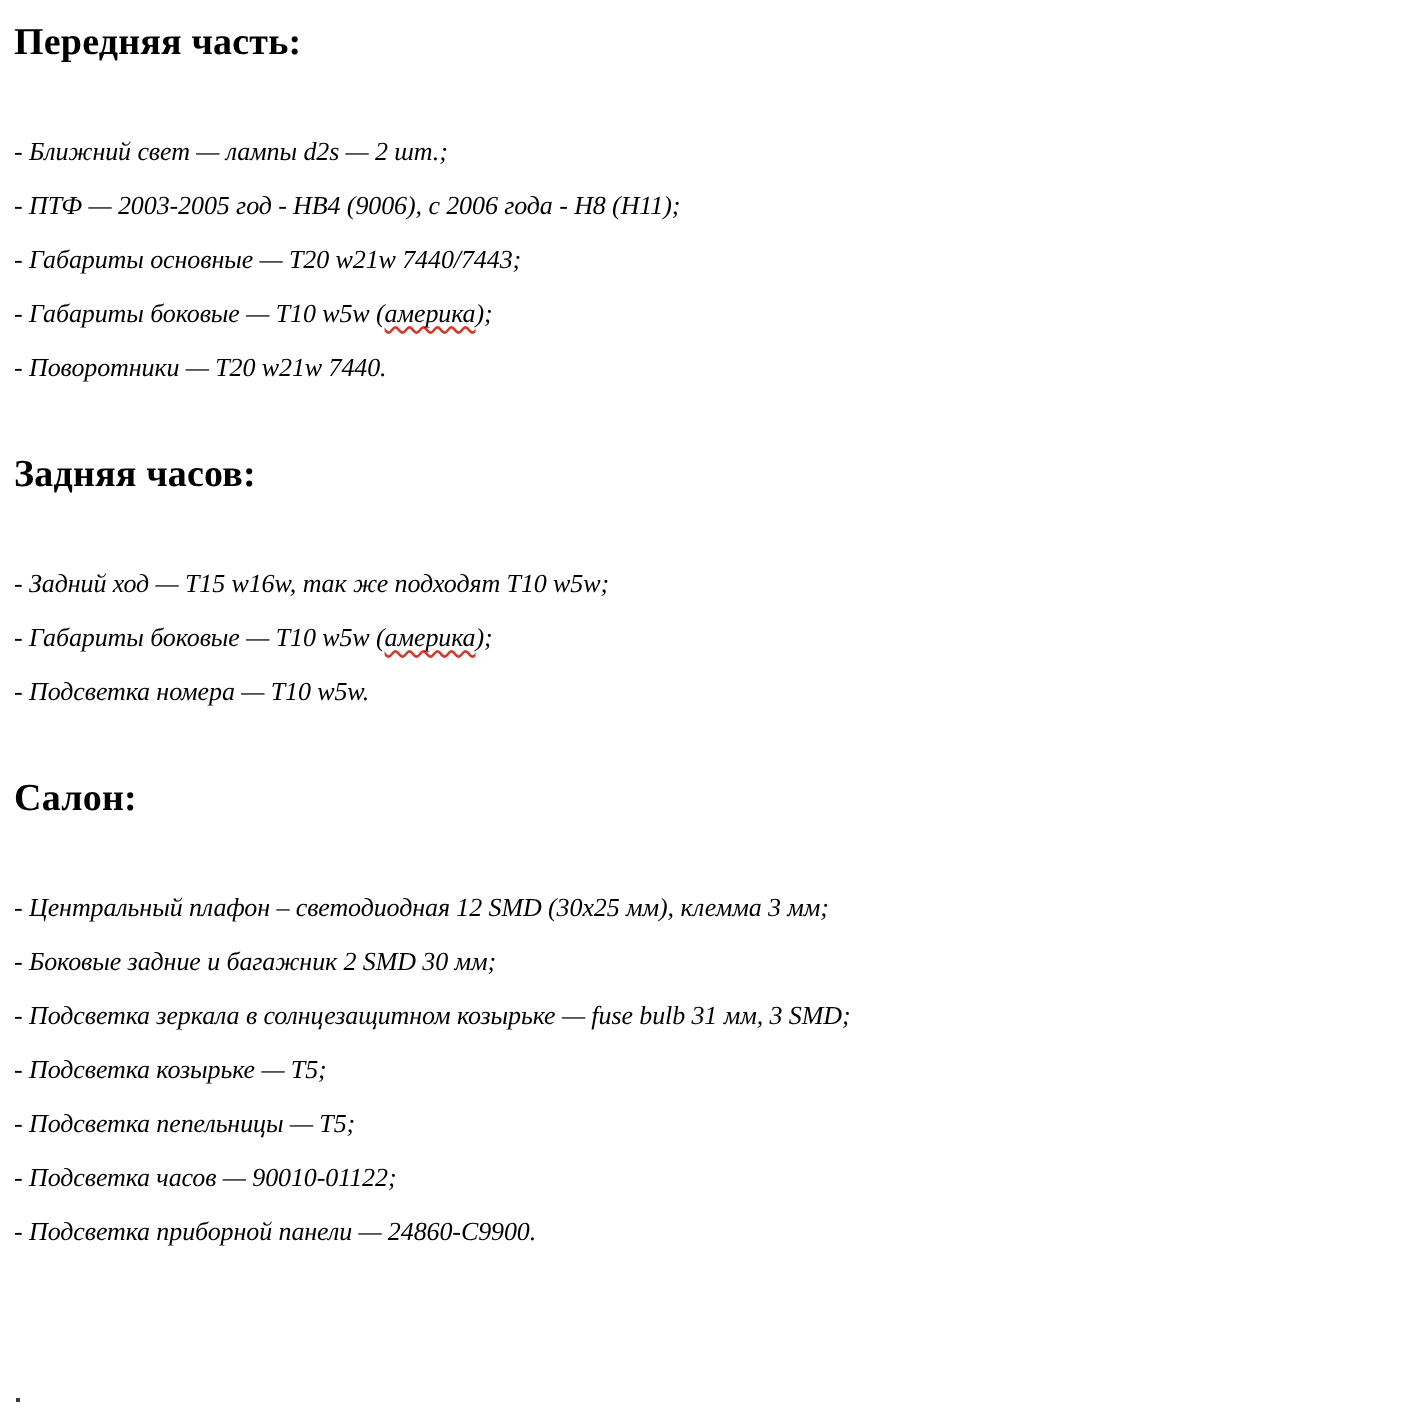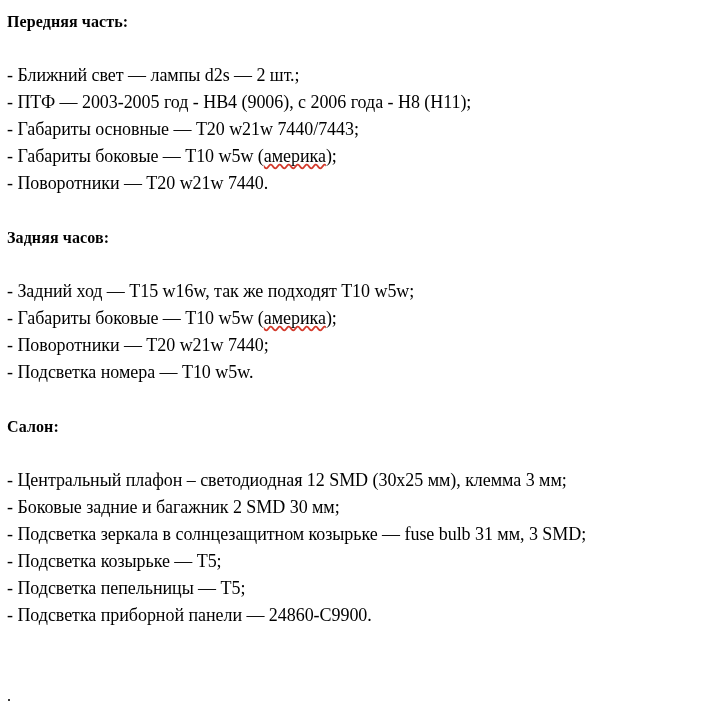--- a/index.html
+++ b/index.html
@@ -24,47 +24,48 @@
     padding: 0;
     box-sizing: border-box;
   }
 
   .section {
     padding-left: 7px;
   }
 
   .section-heading {
     font-weight: bold;
-    font-size: 16px;
+    font-size: 19px;
     line-height: 27px;
     margin: 0;
     padding: 0;
     letter-spacing: 0.1px;
     white-space: nowrap;
   }
 
   .blank-line {
     height: 27px;
     line-height: 27px;
     font-size: 17px;
   }
 
   .item-list {
     list-style: none;
     margin: 0;
     padding: 0;
   }
 
   .item {
-    font-size: 18px;
+    font-size: 13px;
     line-height: 27px;
     margin: 0;
     padding: 0;
     white-space: nowrap;
     letter-spacing: -0.05px;
+    font-style: italic;
   }
 
   
   .misspell {
     text-decoration: underline wavy #d33a2c;
     text-decoration-skip-ink: none;
     -webkit-text-decoration: underline wavy #d33a2c;
     text-underline-offset: 1px;
   }
 
@@ -97,33 +98,33 @@
     </ul>
     <div class="blank-line">&nbsp;</div>
   </section>
 
   <section class="section">
     <h2 class="section-heading">Задняя часов:</h2>
     <div class="blank-line">&nbsp;</div>
     <ul class="item-list">
       <li class="item"><span>- </span><span>Задний ход — T15 w16w, так же подходят T10 w5w;</span></li>
       <li class="item"><span>- </span><span>Габариты боковые — T10 w5w (</span><span class="misspell">америка</span><span>);</span></li>
-      <li class="item"><span>- </span><span>Поворотники — T20 w21w 7440;</span></li>
       <li class="item"><span>- </span><span>Подсветка номера — T10 w5w.</span></li>
     </ul>
     <div class="blank-line">&nbsp;</div>
   </section>
 
   <section class="section">
     <h2 class="section-heading">Салон:</h2>
     <div class="blank-line">&nbsp;</div>
     <ul class="item-list">
       <li class="item"><span>- </span><span>Центральный плафон – светодиодная 12 SMD (30x25 мм), клемма 3 мм;</span></li>
       <li class="item"><span>- </span><span>Боковые задние и багажник 2 SMD 30 мм;</span></li>
       <li class="item"><span>- </span><span>Подсветка зеркала в солнцезащитном козырьке — fuse bulb 31 мм, 3 SMD;</span></li>
       <li class="item"><span>- </span><span>Подсветка козырьке — T5;</span></li>
       <li class="item"><span>- </span><span>Подсветка пепельницы —  T5;</span></li>
+      <li class="item"><span>- </span><span>Подсветка часов — 90010-01122;</span></li>
       <li class="item"><span>- </span><span>Подсветка приборной панели — 24860-C9900.</span></li>
     </ul>
   </section>
 
   <div class="tail-dot"></div>
 </div>
 
 </body></html>

